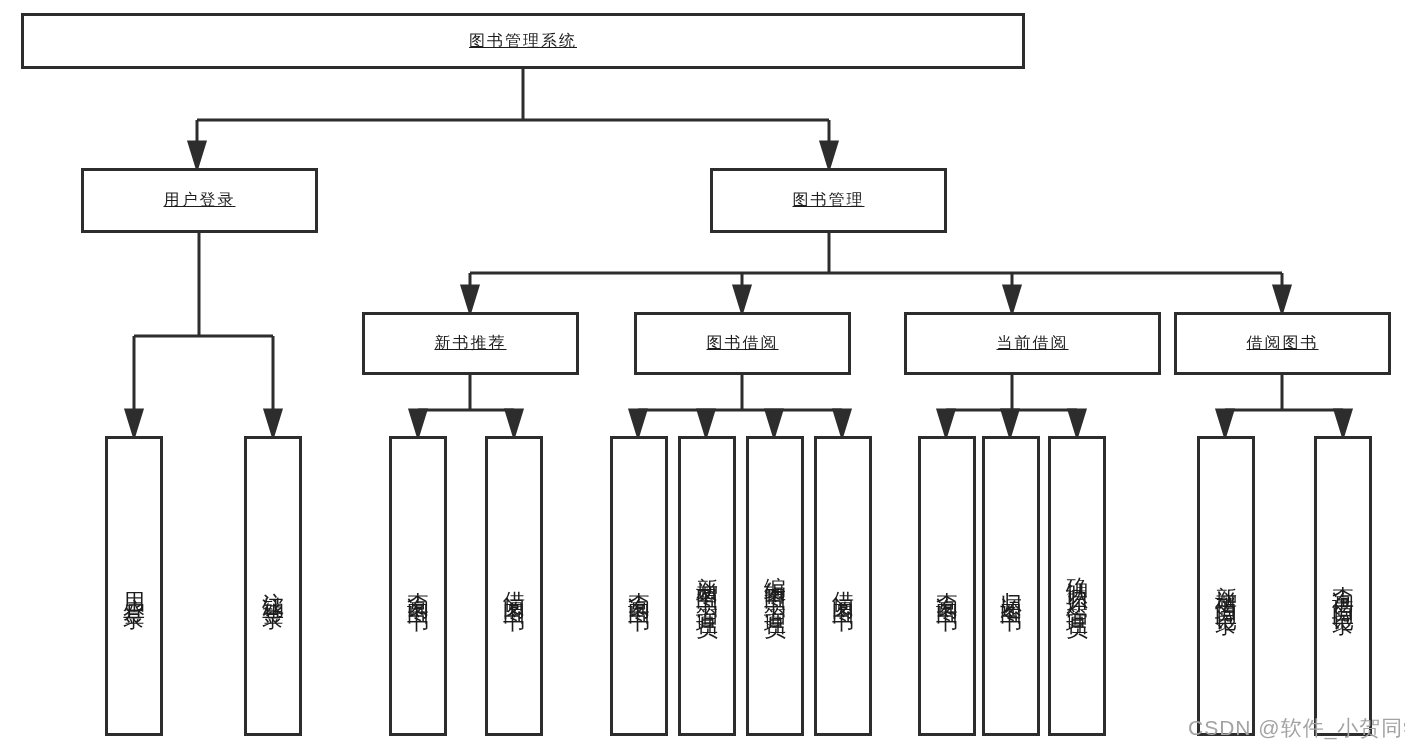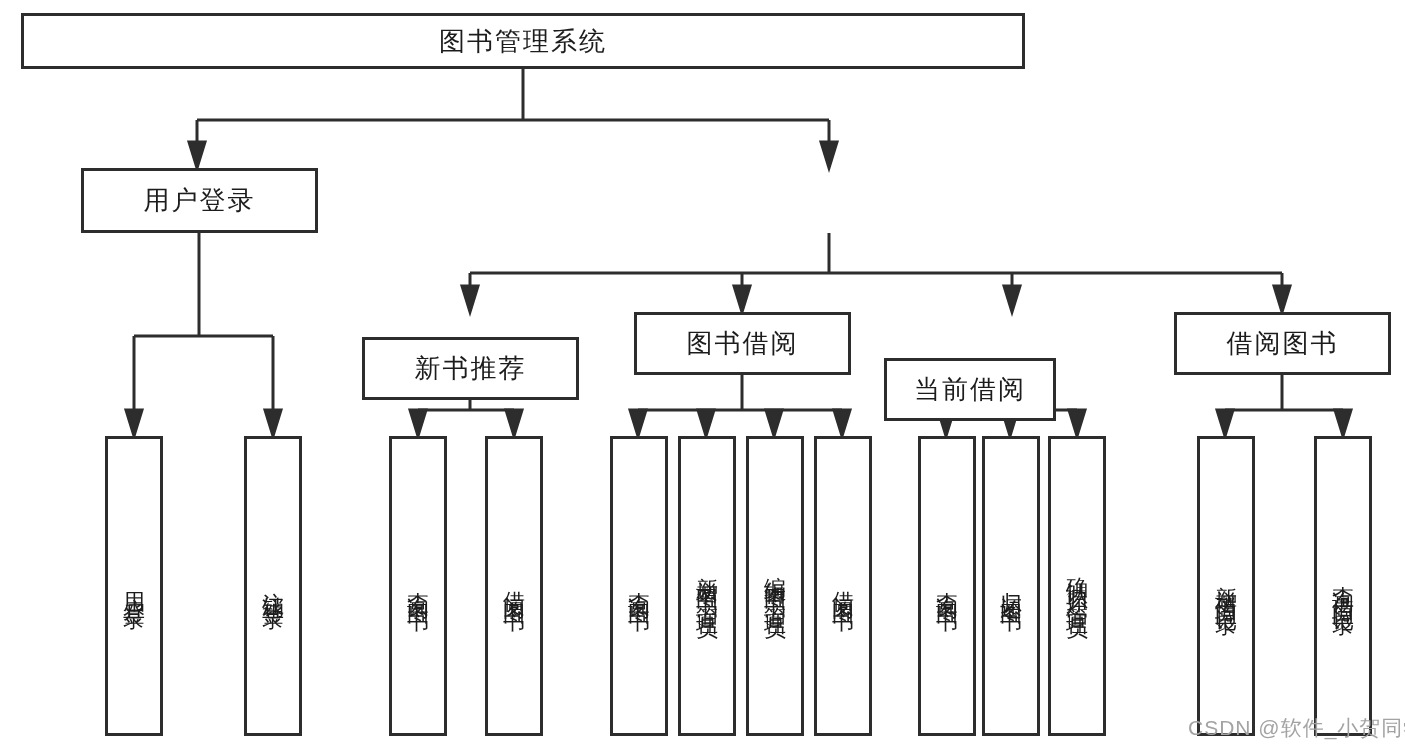--- a/index.html
+++ b/index.html
@@ -20,24 +20,25 @@
   }
   .hbox {
     position: absolute;
     background: #ffffff;
     border: 3px solid #2d2d2d;
     display: flex;
     align-items: center;
     justify-content: center;
   }
   .hbox .label {
-    font-size: 26px;
+    font-size: 16px;
     color: #1c1c1c;
     letter-spacing: 2px;
     white-space: nowrap;
+    text-decoration: underline;
   }
   .vbox {
     position: absolute;
     width: 58px;
     height: 300px;
     background: #ffffff;
     border: 3px solid #2d2d2d;
     display: flex;
     align-items: center;
     justify-content: center;
@@ -133,28 +134,31 @@
     </g>
   </svg>
 
   <div class="hbox" style="left:21px; top:13px; width:1004px; height:56px;">
     <span class="label">图书管理系统</span>
   </div>
 
   <div class="hbox" style="left:81px; top:168px; width:237px; height:65px;">
     <span class="label">用户登录</span>
   </div>
-
-  <div class="hbox" style="left:362px; top:312px; width:217px; height:63px;margin-top:25px;">
+  <div class="hbox" style="left:710px; top:168px; width:237px; height:65px;">
+    <span class="label">图书管理</span>
+  </div>
+
+  <div class="hbox" style="left:362px; top:312px; width:217px; height:63px;">
     <span class="label">新书推荐</span>
   </div>
   <div class="hbox" style="left:634px; top:312px; width:217px; height:63px;text-align:right;">
     <span class="label">图书借阅</span>
   </div>
-  <div class="hbox" style="left:884px; top:312px; width:172px; height:63px;margin-top:46px;">
+  <div class="hbox" style="left:904px; top:312px; width:257px; height:63px;">
     <span class="label">当前借阅</span>
   </div>
   <div class="hbox" style="left:1174px; top:312px; width:217px; height:63px;">
     <span class="label">借阅图书</span>
   </div>
 
   <div class="vbox" style="left:105px; top:436px;">
     <span class="label">用户登录</span>
   </div>
   <div class="vbox" style="left:244px; top:436px;">

